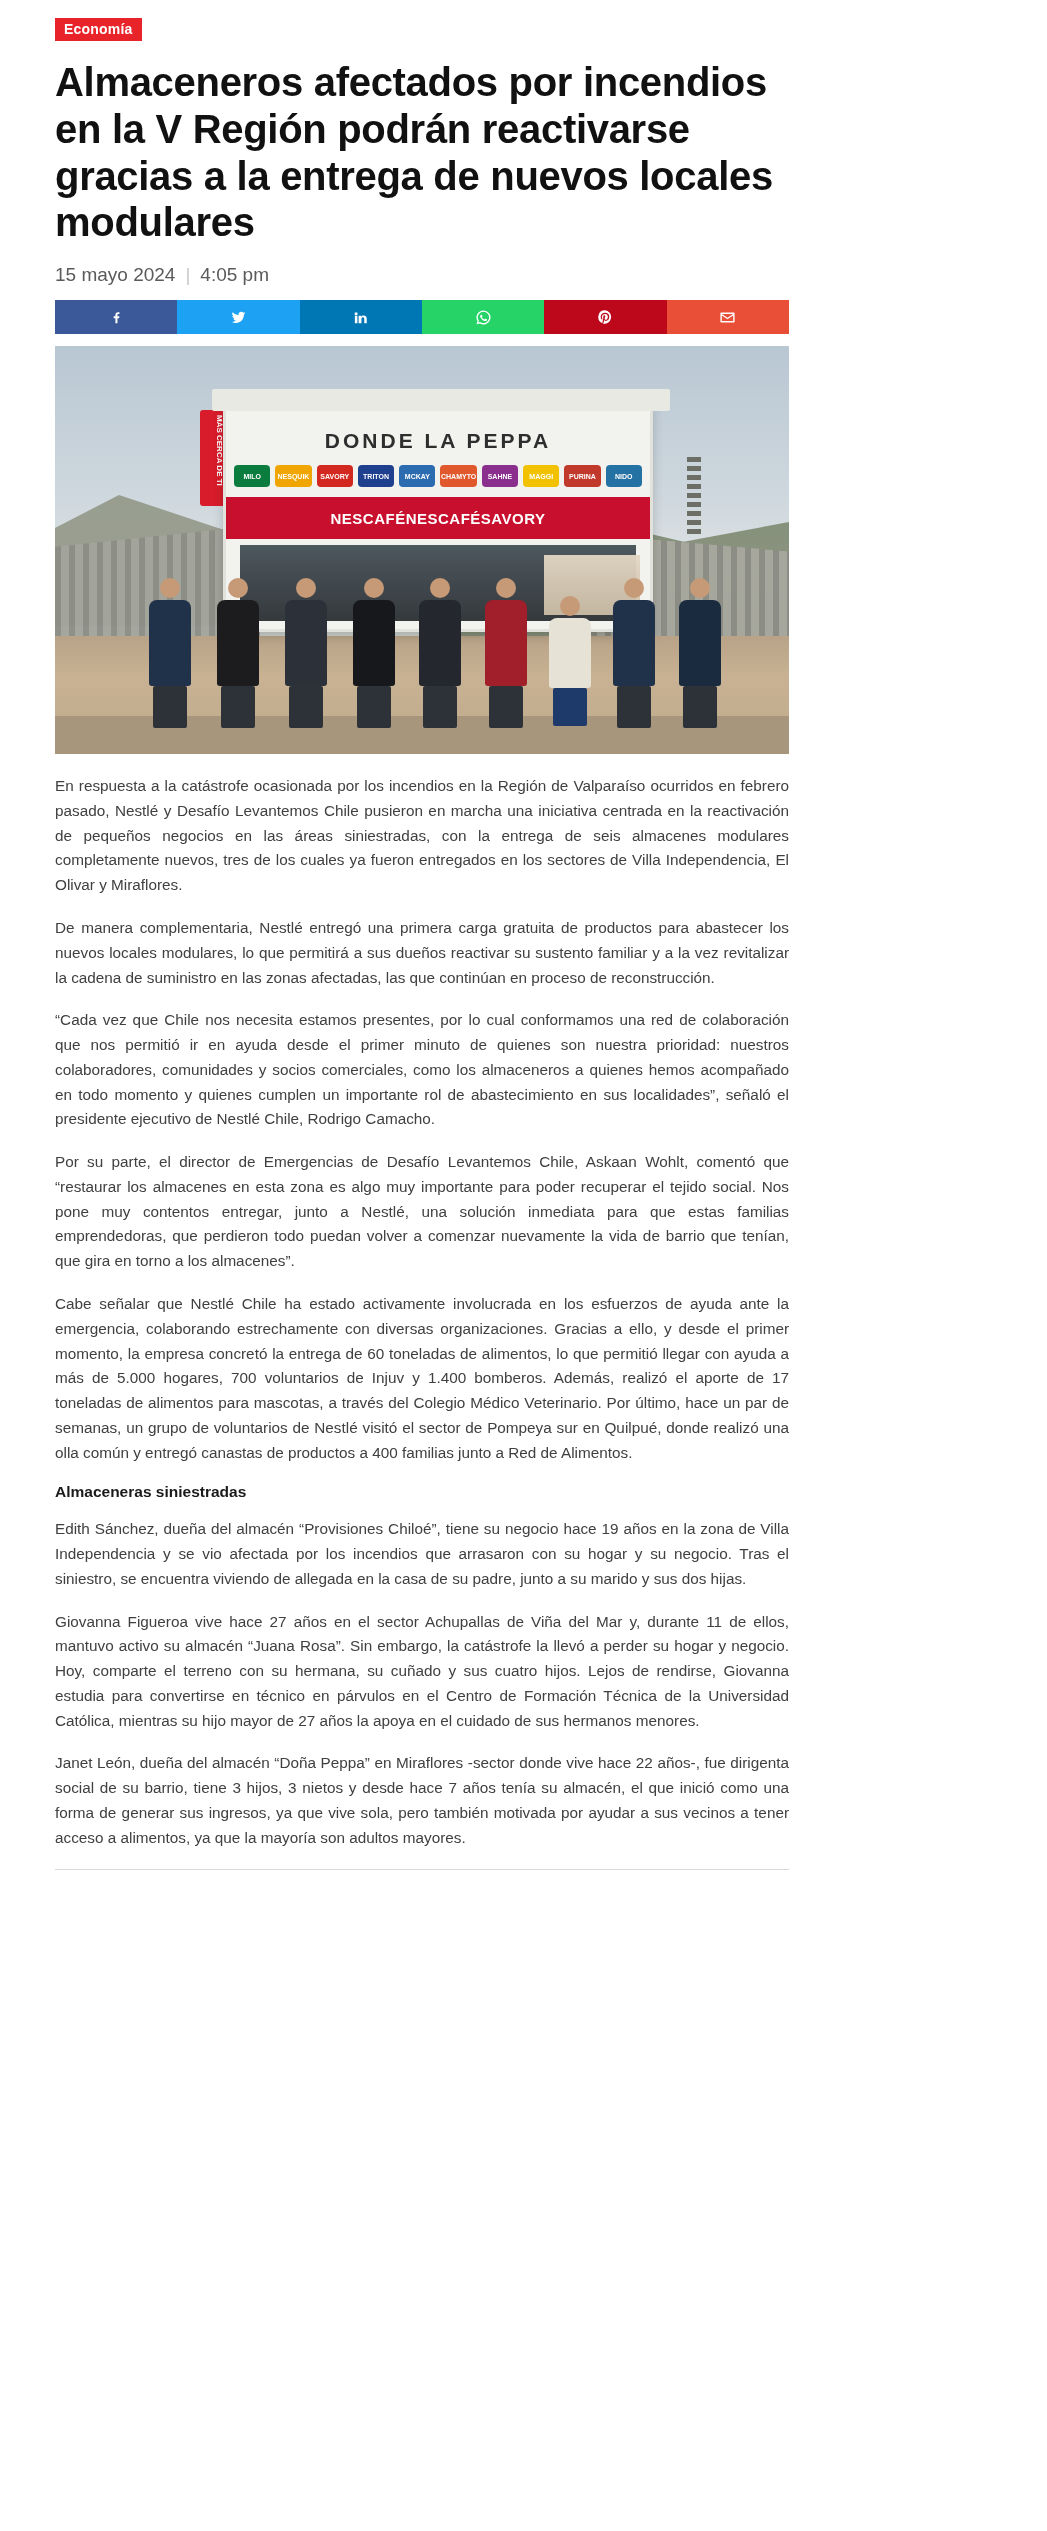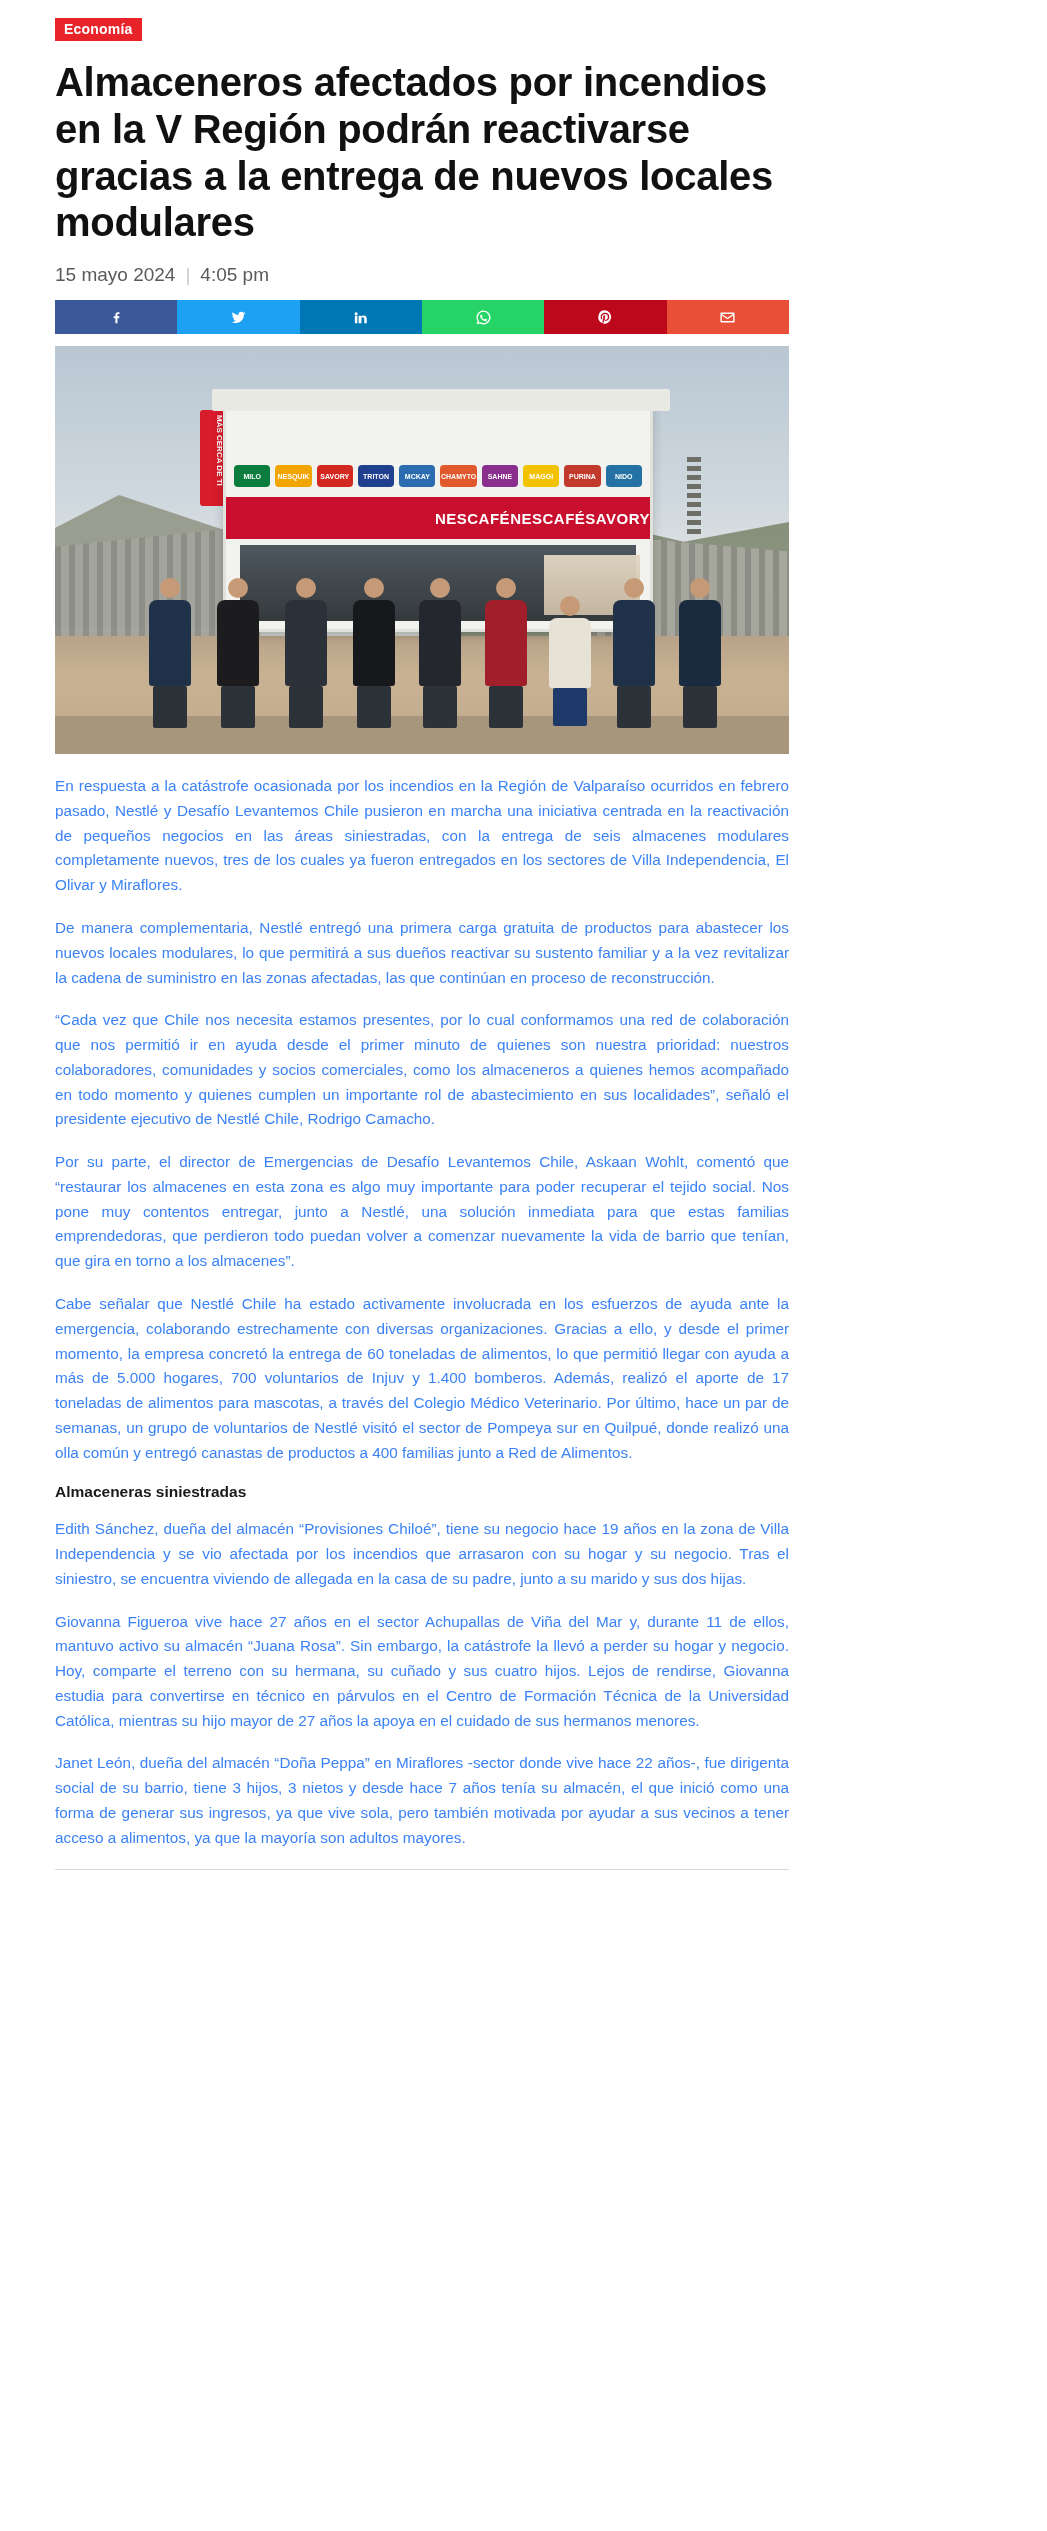--- a/index.html
+++ b/index.html
@@ -135,21 +135,21 @@
     display: flex; gap: 5px; align-items: center; justify-content: space-between;
   }
   .logo-chip {
     flex: 1 1 0; height: 22px; border-radius: 4px;
     display: flex; align-items: center; justify-content: center;
     font-size: 7px; color: #fff; font-weight: 700; overflow: hidden;
   }
   .nescafe-band {
     position: absolute; left: 0; right: 0; top: 92px; height: 42px;
     background: #c8102e;
-    display: flex; align-items: center; justify-content: flex-end;
+    display: flex; align-items: center; justify-content: center;
     color: #fff; font-weight: 700; font-size: 15px; letter-spacing: .5px;
   }
   .kiosk-window {
     position: absolute; left: 14px; right: 14px; top: 140px; bottom: 8px;
     background: linear-gradient(#3f4a52,#24292d);
     opacity: .92;
   }
   .shelf {
     position: absolute; right: 10px; top: 150px; width: 96px; bottom: 14px;
     background: linear-gradient(#e3d7c4,#cbbda6);
@@ -181,21 +181,21 @@
     border-radius: 2px;
   }
   .tower {
     position: absolute; right: 88px; top: 110px; width: 14px; height: 78px;
     background: repeating-linear-gradient(0deg,#6d6f66 0 5px,transparent 5px 9px);
   }
   
   p.body {
     font-size: 15.3px;
     line-height: 1.62;
-    color: #3b82f6;
+    color: #404040;
     margin: 0 0 18px 0;
     text-align: justify;
   }
   h3.subhead {
     font-size: 15.5px;
     font-weight: 700;
     color: #1a1a1a;
     margin: 4px 0 16px 0;
   }
   .bottom-rule {
@@ -277,20 +277,21 @@
 
       <div class="flag l">
         <span>MÁS CERCA DE TI</span>
       </div>
       <div class="flag r">
         <span>MÁS CERCA DE TI</span>
       </div>
 
       <div class="kiosk">
         <div class="kiosk-roof"></div>
+        <div class="kiosk-sign">DONDE LA PEPPA</div>
         <div class="logo-strip">
           <span class="logo-chip" style="background:#0a7d3e">MILO</span>
           <span class="logo-chip" style="background:#f0a500">NESQUIK</span>
           <span class="logo-chip" style="background:#d2281f">SAVORY</span>
           <span class="logo-chip" style="background:#1f3f8f">TRITON</span>
           <span class="logo-chip" style="background:#2b6cb0">MCKAY</span>
           <span class="logo-chip" style="background:#e0582c">CHAMYTO</span>
           <span class="logo-chip" style="background:#8b2f8f">SAHNE</span>
           <span class="logo-chip" style="background:#f2c200">MAGGI</span>
           <span class="logo-chip" style="background:#c0392b">PURINA</span>

